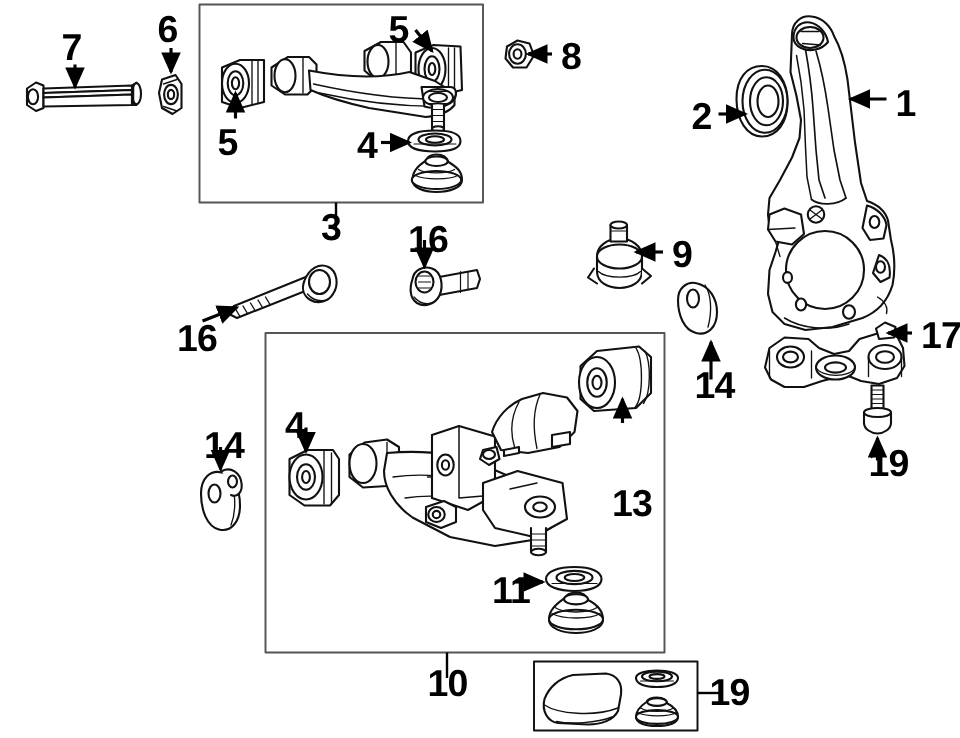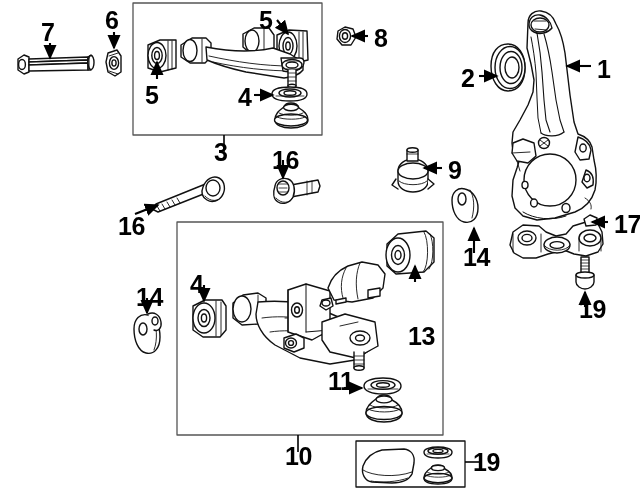--- a/index.html
+++ b/index.html
@@ -390,21 +390,21 @@
   <div class="num" style="left:461px;top:66px;">2</div>
   <div class="num" style="left:214px;top:140px;">3</div>
   <div class="num" style="left:238px;top:85px;">4</div>
   <div class="num" style="left:259px;top:8px;">5</div>
   <div class="num" style="left:145px;top:83px;">5</div>
   <div class="num" style="left:105px;top:8px;">6</div>
   <div class="num" style="left:41px;top:20px;">7</div>
   <div class="num" style="left:374px;top:26px;">8</div>
   <div class="num" style="left:448px;top:158px;">9</div>
   <div class="num" style="left:285px;top:444px;text-align:center;">10</div>
-  <div class="num" style="left:328px;top:369px;text-align:center;">11</div>
+  <div class="num" style="left:328px;top:382px;text-align:center;">11</div>
   <div class="num" style="left:190px;top:272px;">4</div>
   <div class="num" style="left:408px;top:288px;margin-top:36px;">13</div>
   <div class="num" style="left:463px;top:245px;">14</div>
   <div class="num" style="left:136px;top:285px;">14</div>
   <div class="num" style="left:118px;top:214px;">16</div>
   <div class="num" style="left:272px;top:148px;">16</div>
   <div class="num" style="left:614px;top:212px;">17</div>
   <div class="num" style="left:579px;top:297px;">19</div>
   <div class="num" style="left:473px;top:450px;">19</div>
 

